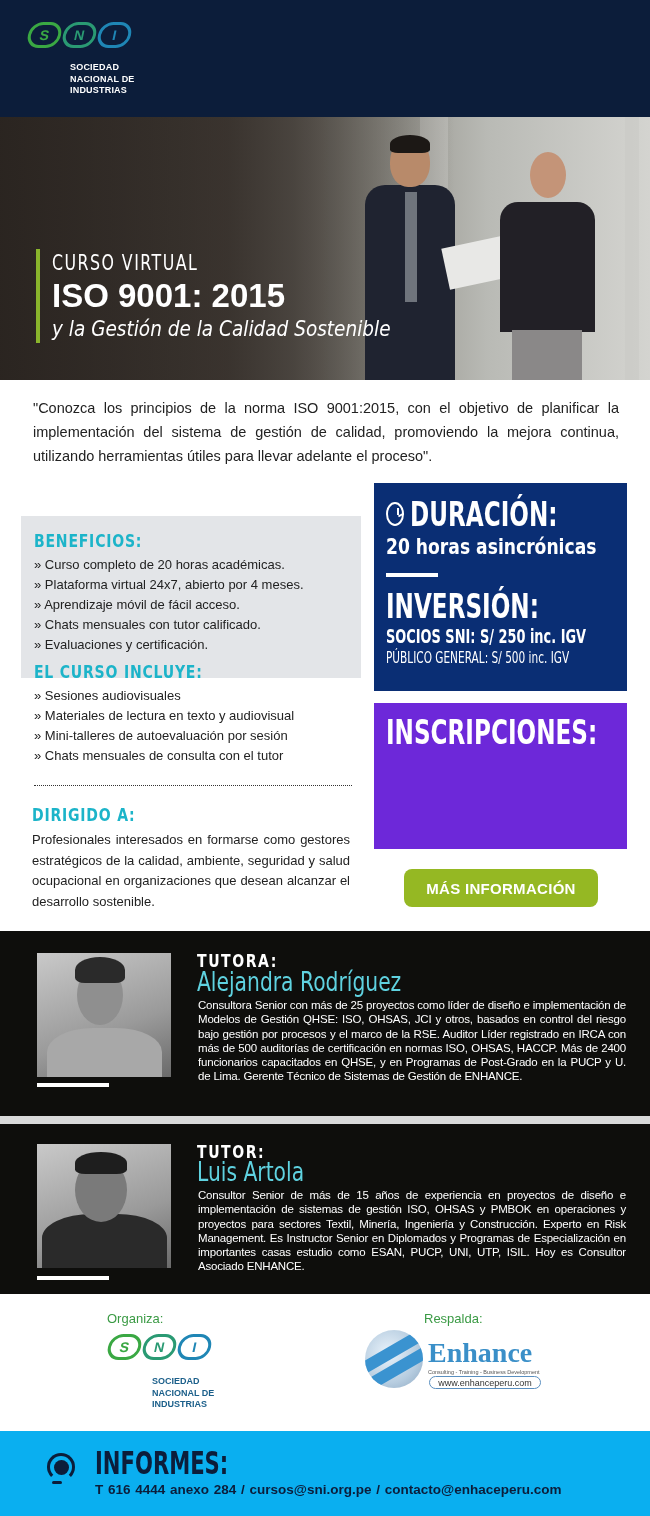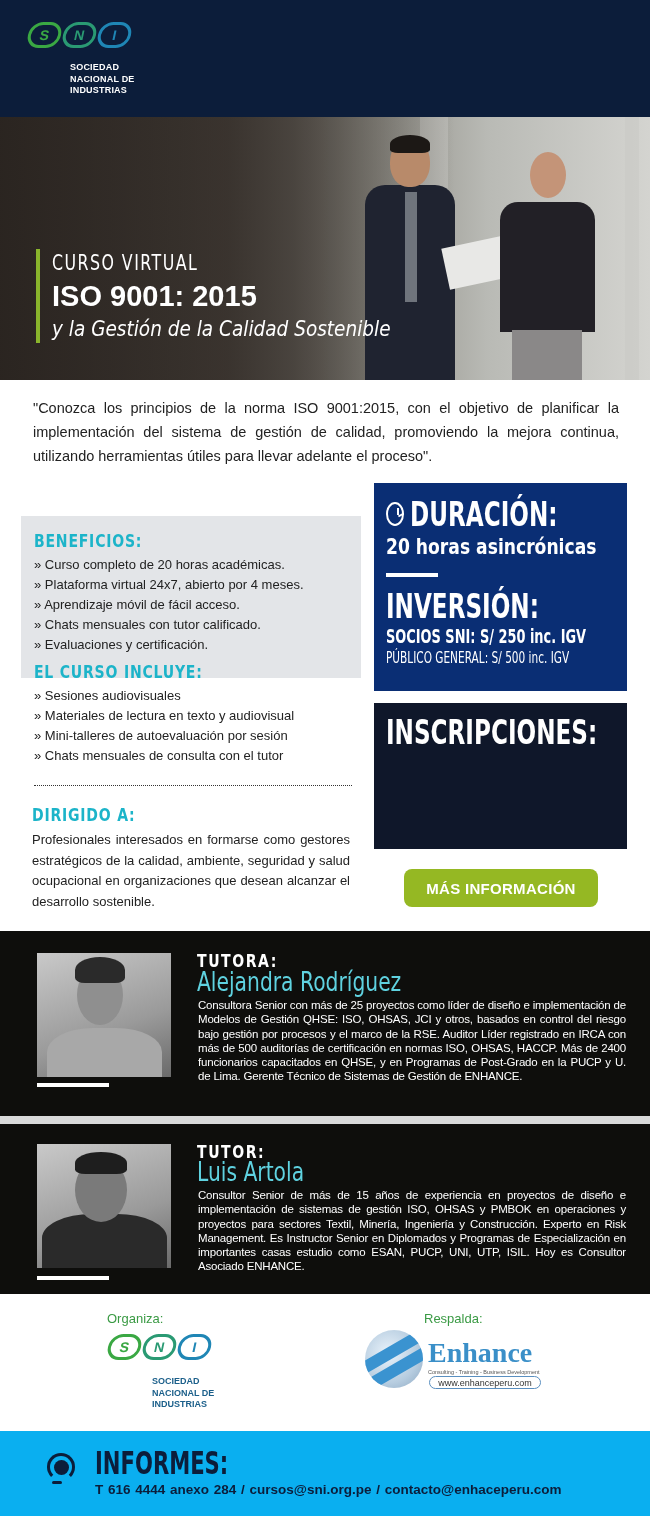--- a/index.html
+++ b/index.html
@@ -24,21 +24,21 @@
   .paper { position: absolute; left: 445px; top: 125px; width: 60px; height: 42px; background: #e8e8e6; transform: rotate(-12deg); }
   .person-woman { position: absolute; left: 500px; top: 35px; width: 95px; height: 230px; }
   .woman-head { position: absolute; left: 30px; top: 0; width: 36px; height: 46px; background: #c49478; border-radius: 50%; }
   .woman-hair { position: absolute; left: 34px; top: -4px; width: 44px; height: 60px; background: #3a2420; border-radius: 50% 50% 30% 30%; z-index: -1; }
   .woman-body { position: absolute; left: 0; top: 50px; width: 95px; height: 130px; background: #222026; border-radius: 18px 18px 0 0; }
   .woman-skirt { position: absolute; left: 12px; top: 178px; width: 70px; height: 60px; background: #8a8888; }
   .pillar { position: absolute; top: 0; height: 263px; background: rgba(200,200,195,0.5); }
 
   .hero-title { position: absolute; left: 36px; top: 249px; border-left: 4px solid #8ab52c; padding-left: 12px; }
   .hero-kicker { color: #ffffff; font-size: 22px; letter-spacing: 2px; font-family: "DejaVu Sans", sans-serif; transform: scaleX(0.72); transform-origin: left; white-space: nowrap; line-height: 28px; }
-  .hero-main { color: #ffffff; font-size: 29px; font-weight: bold; line-height: 38px; white-space: nowrap; }
+  .hero-main { color: #ffffff; font-size: 33px; font-weight: bold; line-height: 38px; white-space: nowrap; }
   .hero-sub { color: #ffffff; font-size: 21px; font-style: italic; line-height: 28px; white-space: nowrap; font-family: "DejaVu Sans", sans-serif; font-weight: 300; transform: scaleX(0.88); transform-origin: left; }
 
   
   .intro { position: absolute; left: 33px; top: 396px; width: 586px; font-size: 14.5px; line-height: 24px; color: #222; text-align: justify; }
 
   
   .benef { position: absolute; left: 21px; top: 483px; width: 340px; height: 162px; background: #e3e5e8; padding: 14px 0 0 13px; margin-top: 33px; }
   .sect-title { color: #1cb4c9; font-size: 18px; font-weight: bold; font-family: "DejaVu Sans", sans-serif; transform: scaleX(0.78); transform-origin: left; white-space: nowrap; letter-spacing: 1px; line-height: 22px; }
   .list { list-style: none; font-size: 13px; line-height: 20px; color: #222; margin-top: 3px; }
   .list li::before { content: "» "; }
@@ -52,21 +52,21 @@
   .dur-title { display: flex; align-items: center; }
   .clock { width: 24px; height: 24px; border: 2px solid #fff; border-radius: 50%; position: relative; margin-right: 6px; }
   .clock::before { content: ""; position: absolute; left: 9px; top: 4px; width: 2px; height: 7px; background: #fff; }
   .clock::after { content: ""; position: absolute; left: 10px; top: 10px; width: 6px; height: 2px; background: #fff; transform: rotate(-30deg); }
   .big-cond { font-size: 34px; font-weight: bold; font-family: "DejaVu Sans", sans-serif; transform: scaleX(0.68); transform-origin: left; white-space: nowrap; line-height: 38px; }
   .med-cond { font-size: 22px; font-weight: bold; font-family: "DejaVu Sans", sans-serif; transform: scaleX(0.78); transform-origin: left; white-space: nowrap; line-height: 28px; }
   .rule { width: 52px; height: 4px; background: #fff; margin: 12px 0 10px 0; }
   .price1 { font-size: 19px; font-weight: bold; font-family: "DejaVu Sans", sans-serif; transform: scaleX(0.68); transform-origin: left; white-space: nowrap; line-height: 23px; }
   .price2 { font-size: 15.5px; font-family: "DejaVu Sans", sans-serif; transform: scaleX(0.68); transform-origin: left; white-space: nowrap; line-height: 20px; }
 
-  .insc { position: absolute; left: 374px; top: 703px; width: 253px; height: 146px; background: #0f172a; padding: 10px 0 0 12px; color: #fff; }
+  .insc { position: absolute; left: 374px; top: 703px; width: 253px; height: 146px; background: #6d28d9; padding: 10px 0 0 12px; color: #fff; }
   .insc .list { color: #fff; margin-top: 4px; width: 222px; text-align: justify; font-size: 13px; line-height: 20.5px; }
   .insc .list li { padding-left: 12px; text-indent: -12px; }
 
   .cta { position: absolute; left: 404px; top: 869px; width: 194px; height: 38px; background: #95b823; border-radius: 8px; color: #fff; font-weight: bold; font-size: 15px; display: flex; align-items: center; justify-content: center; letter-spacing: 0.3px; }
 
   
   .tutor { position: absolute; left: 0; width: 650px; background: #0e0e0c; }
   .tutor.t1 { top: 931px; height: 185px; }
   .tutor.t2 { top: 1124px; height: 170px; }
   .gap-band { position: absolute; left: 0; top: 1116px; width: 650px; height: 8px; background: #d8d9da; }

